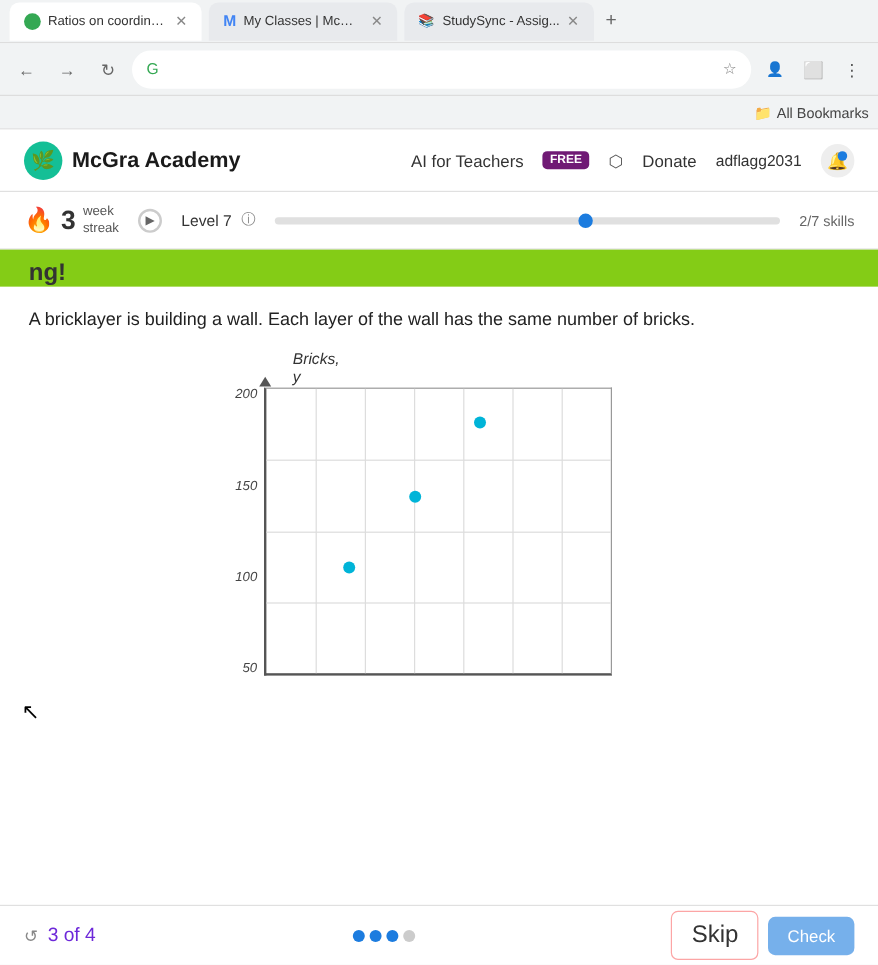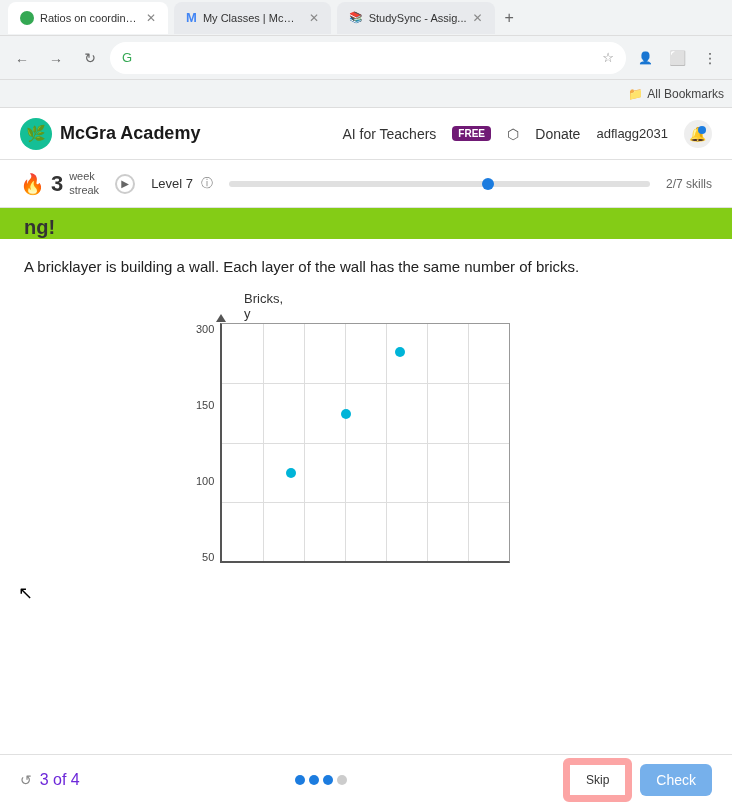--- a/index.html
+++ b/index.html
@@ -209,20 +209,21 @@
       color: #222;
       line-height: 1.6;
       margin-bottom: 12px;
     }
 
     
     .chart-container {
       margin: 4px auto 0;
       width: 340px;
       position: relative;
+      font-style: italic;
     }
     .chart-title {
       font-size: 13px;
       color: #333;
       margin-bottom: 2px;
       padding-left: 48px;
     }
     .chart-wrapper {
       display: flex;
       align-items: flex-start;
@@ -297,24 +298,24 @@
     }
     .progress-dot-item {
       width: 10px; height: 10px;
       border-radius: 50%;
     }
     .dot-filled { background: #1c7cdf; }
     .dot-empty { background: #ccc; }
     .refresh-icon { font-size: 14px; color: #888; }
     .skip-btn {
       background: white;
-      border: 7px solid #fca5a5;
+      border: 1px solid #fca5a5;
       border-radius: 6px;
       padding: 8px 16px;
-      font-size: 12px;
+      font-size: 20px;
       color: #333;
       cursor: pointer;
       font-weight: 500;
     }
     .check-btn {
       background: #1c7cdf;
       border: none;
       border-radius: 6px;
       padding: 8px 16px;
       font-size: 14px;
@@ -425,21 +426,21 @@
   <div class="problem-area">
     <p class="problem-text">A bricklayer is building a wall. Each layer of the wall has the same number of bricks.</p>
 
     <div class="chart-container">
       <div class="chart-title">
         <span>Bricks,</span><br>
         <span>y</span>
       </div>
       <div class="chart-wrapper">
         <div class="y-axis-labels">
-          <span>300</span>
+          <span>200</span>
           <span>150</span>
           <span>100</span>
           <span>50</span>
         </div>
         <div class="chart-grid">
 
           <div class="arrow-up"></div>
 
           <div class="grid-line-h" style="top:25%;"></div>
           <div class="grid-line-h" style="top:50%;"></div>

